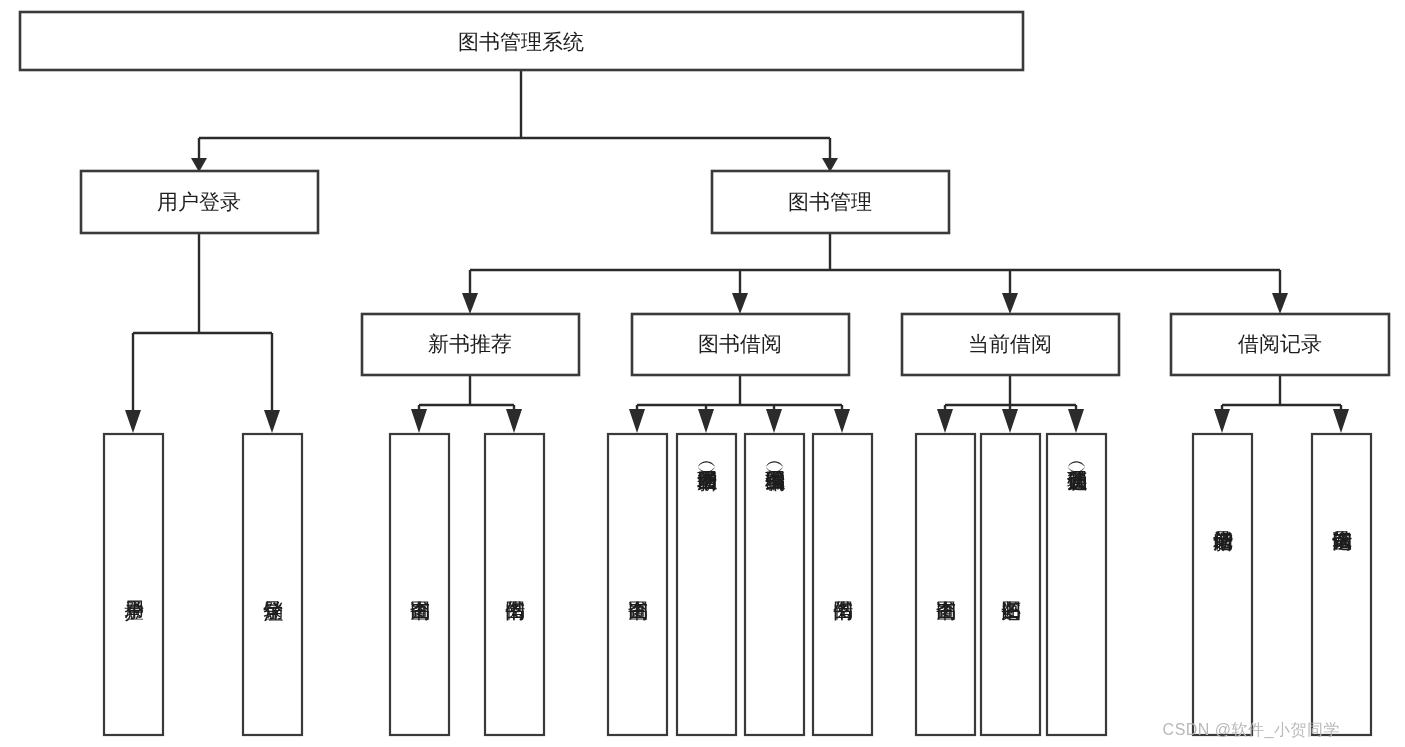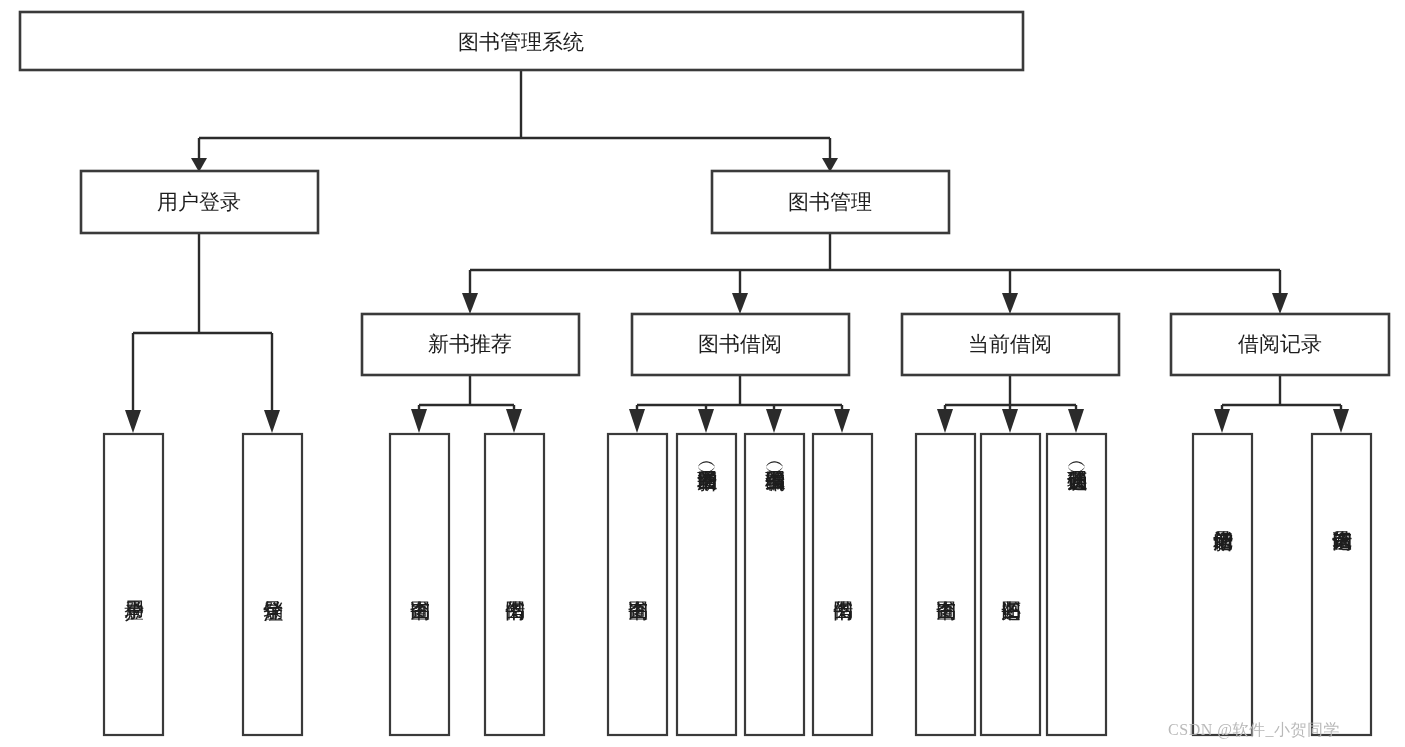--- a/index.html
+++ b/index.html
@@ -52,21 +52,21 @@
     stroke-linecap: butt;
   }
   .arrow-head {
     fill: #2b2b2b;
     stroke: none;
   }
   .watermark {
     position: absolute;
     right: 8px;
     bottom: 6px;
-    font-family: Liberation Serif, serif;
+    font-family: Liberation Sans, sans-serif;
     font-size: 16px;
     color: #b9b9b9;
     letter-spacing: 0.5px;
     white-space: nowrap;
     pointer-events: none;
   }
 </style>
 </head>
 <body>
 

